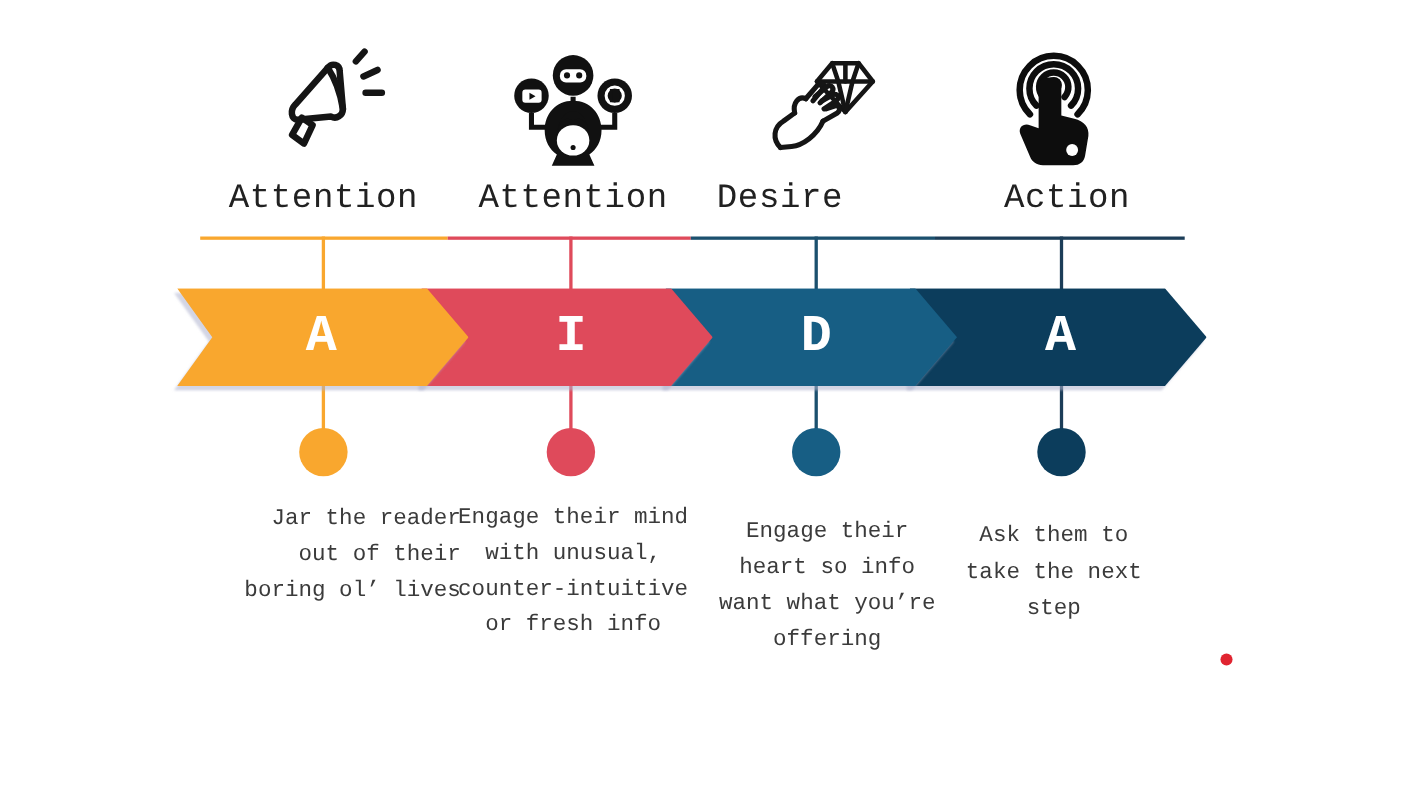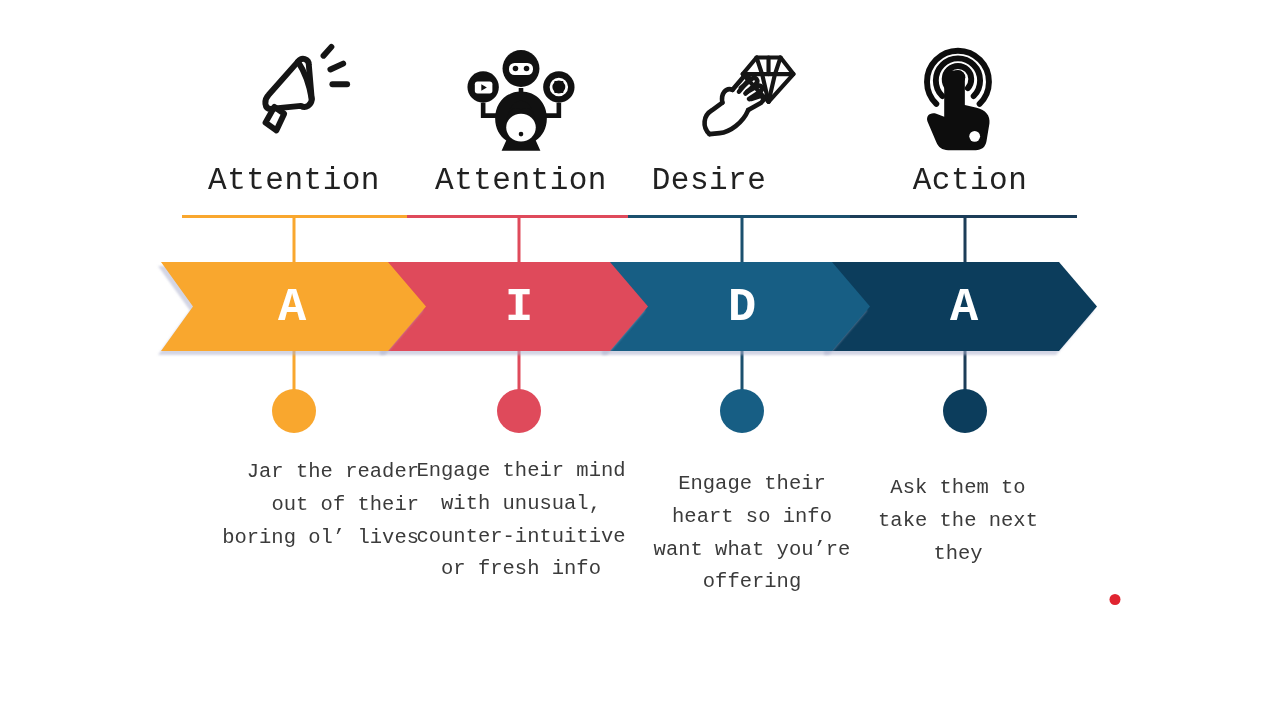--- a/index.html
+++ b/index.html
@@ -171,21 +171,21 @@
   <div class="desc" style="left:521px;top:455px;">Engage their mind
 with unusual,
 counter-intuitive
 or fresh info</div>
   <div class="desc" style="left:752px;top:468px;">Engage their
 heart so info
 want what you’re
 offering</div>
   <div class="desc" style="left:958px;top:472px;">Ask them to
 take the next
-they</div>
+step</div>
 
   <div class="logo">
     <svg class="logo-mark" viewBox="0 0 100 100">
       <circle cx="50" cy="50" r="45" fill="#E62430"></circle>
       <circle cx="50" cy="50" r="24" fill="#ffffff"></circle>
       <polygon points="50,50 100,22 100,78" fill="#ffffff"></polygon>
       <polygon points="0,29 34,35 50,50 34,65 0,71" fill="#2B3A4D"></polygon>
       <polygon points="0,50 50,50 34,65 0,71" fill="#15202E"></polygon>
       <polygon points="40,42.5 43,44.5 43,55.5 40,57.5" fill="#ffffff"></polygon>
       <polygon points="44,44 60,50 44,56" fill="#E62430"></polygon>

